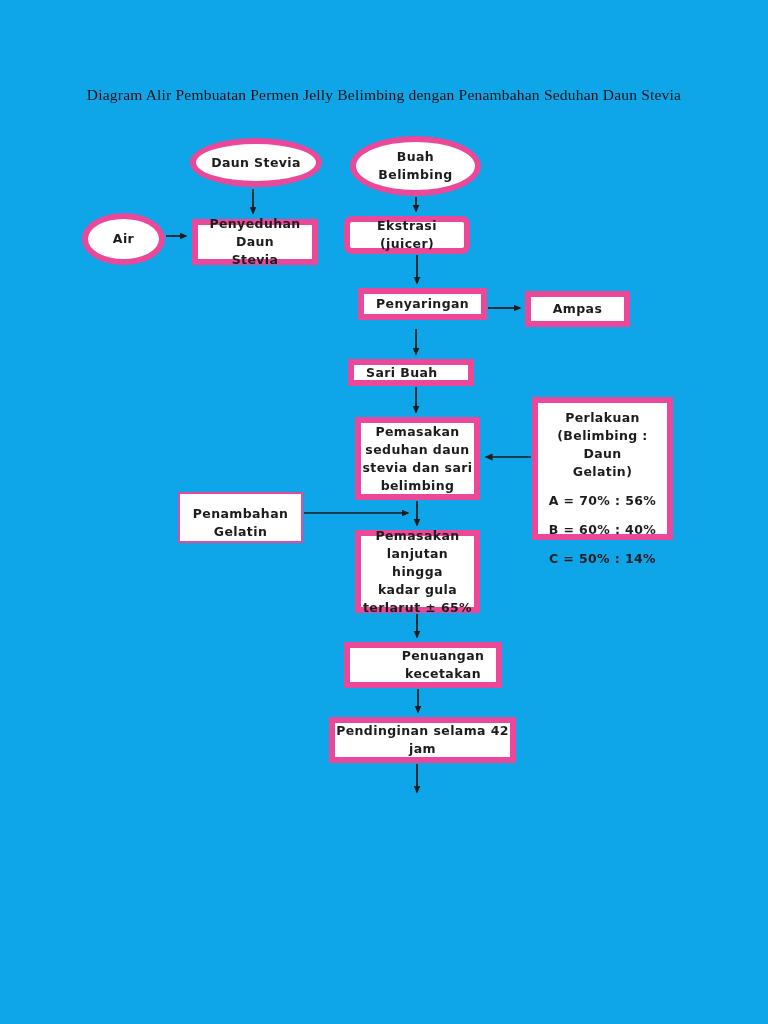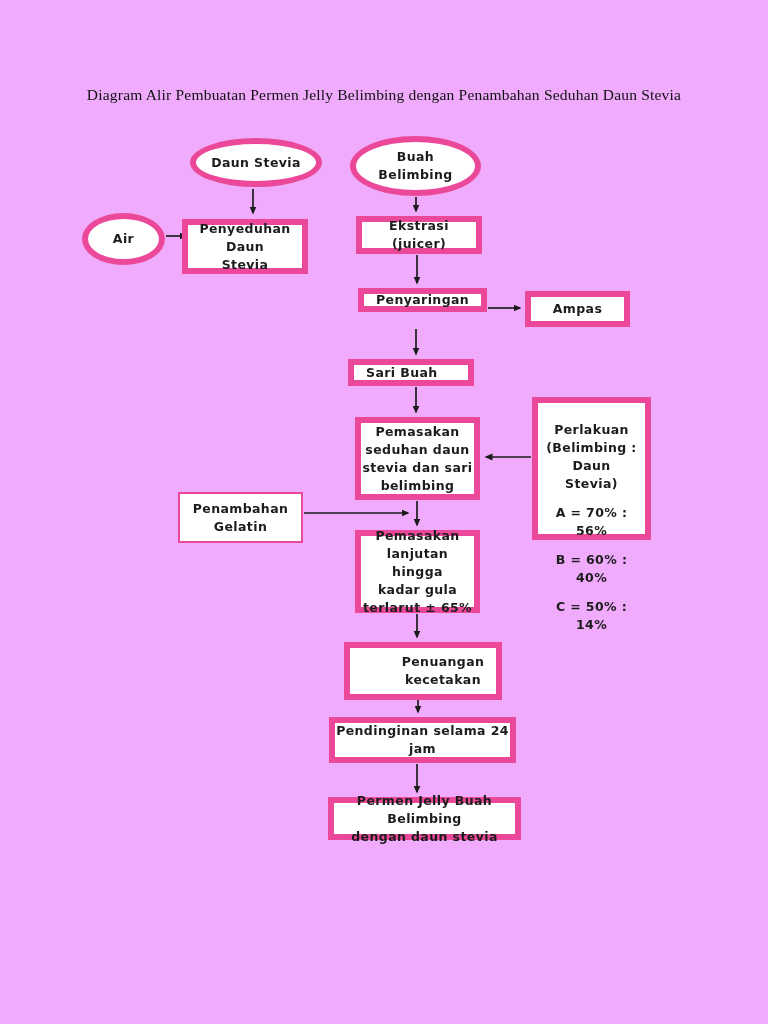--- a/index.html
+++ b/index.html
@@ -4,21 +4,21 @@
 <style>
   html, body {
     margin: 0;
     padding: 0;
     background: #ffffff;
   }
   .page {
     position: relative;
     width: 768px;
     height: 1024px;
-    background: #f0abfc;
+    background: #0ea5e9;
     font-family: "DejaVu Sans", "Liberation Sans", sans-serif;
     overflow: hidden;
     text-decoration: underline;
   }
   .doc-title {
     position: absolute;
     left: 0;
     top: 86px;
     width: 768px;
     text-align: center;
@@ -61,31 +61,31 @@
     text-align: left;
     padding-left: 12px;
   }
   .thick {
     border-width: 2.5px;
   }
   
   .n-daun-stevia     { left:190px; top:138px; width:132px; height:49px; }
   .n-buah-belimbing  { left:350px; top:136px; width:131px; height:60px; }
   .n-air             { left:82px;  top:213px; width:83px;  height:52px; }
-  .n-penyeduhan      { left:182px; top:219px; width:126px; height:55px; }
-  .n-ekstrasi        { left:356px; top:216px; width:126px; height:38px; }
-  .n-penyaringan     { left:358px; top:288px; width:129px; height:24px; }
+  .n-penyeduhan      { left:192px; top:219px; width:126px; height:46px; }
+  .n-ekstrasi        { left:344px; top:216px; width:126px; height:38px;border-radius:8px; }
+  .n-penyaringan     { left:358px; top:288px; width:129px; height:32px; }
   .n-ampas           { left:525px; top:291px; width:105px; height:36px; }
   .n-sari-buah       { left:348px; top:359px; width:126px; height:27px; }
   .n-pemasakan-1     { left:355px; top:417px; width:125px; height:83px; }
-  .n-perlakuan       { left:532px; top:397px; width:119px; height:143px;
-                       display:block; padding-top:18px; }
-  .n-gelatin         { left:178px; top:492px; width:125px; height:51px; }
+  .n-perlakuan       { left:532px; top:397px; width:141px; height:143px;
+                       display:block; padding-top:6px; }
+  .n-gelatin         { left:178px; top:492px; width:125px; height:51px;align-items:flex-end; }
   .n-pemasakan-2     { left:355px; top:530px; width:125px; height:83px; }
-  .n-penuangan       { left:344px; top:642px; width:158px; height:58px;padding-left:40px; }
+  .n-penuangan       { left:344px; top:642px; width:158px; height:46px;padding-left:40px; }
   .n-pendinginan     { left:329px; top:717px; width:187px; height:46px; }
   .n-permen          { left:328px; top:797px; width:193px; height:43px; }
 
   .perlakuan-item {
     margin-top: 11px;
   }
 </style>
 </head>
 <body>
 
@@ -151,21 +151,21 @@
   <div class="node n-pemasakan-1">
     <span>Pemasakan
 seduhan daun
 stevia dan sari
 belimbing</span>
   </div>
 
   <div class="node n-perlakuan">
     <div>Perlakuan</div>
     <div style="white-space:pre-line;">(Belimbing : Daun
-Stevia)</div>
+Gelatin)</div>
     <div class="perlakuan-item">A = 70% : 56%</div>
     <div class="perlakuan-item">B = 60% : 40%</div>
     <div class="perlakuan-item">C = 50% : 14%</div>
   </div>
 
   <div class="node thick n-gelatin">
     <span>Penambahan
 Gelatin</span>
   </div>
 
@@ -174,21 +174,17 @@
 lanjutan hingga
 kadar gula
 terlarut ± 65%</span>
   </div>
 
   <div class="node n-penuangan">
     <span>Penuangan kecetakan</span>
   </div>
 
   <div class="node n-pendinginan">
-    <span>Pendinginan selama 24 jam</span>
+    <span>Pendinginan selama 42 jam</span>
   </div>
 
-  <div class="node n-permen">
-    <span>Permen Jelly Buah Belimbing
-dengan daun stevia</span>
-  </div>
 
 </div>
 
 </body></html>

